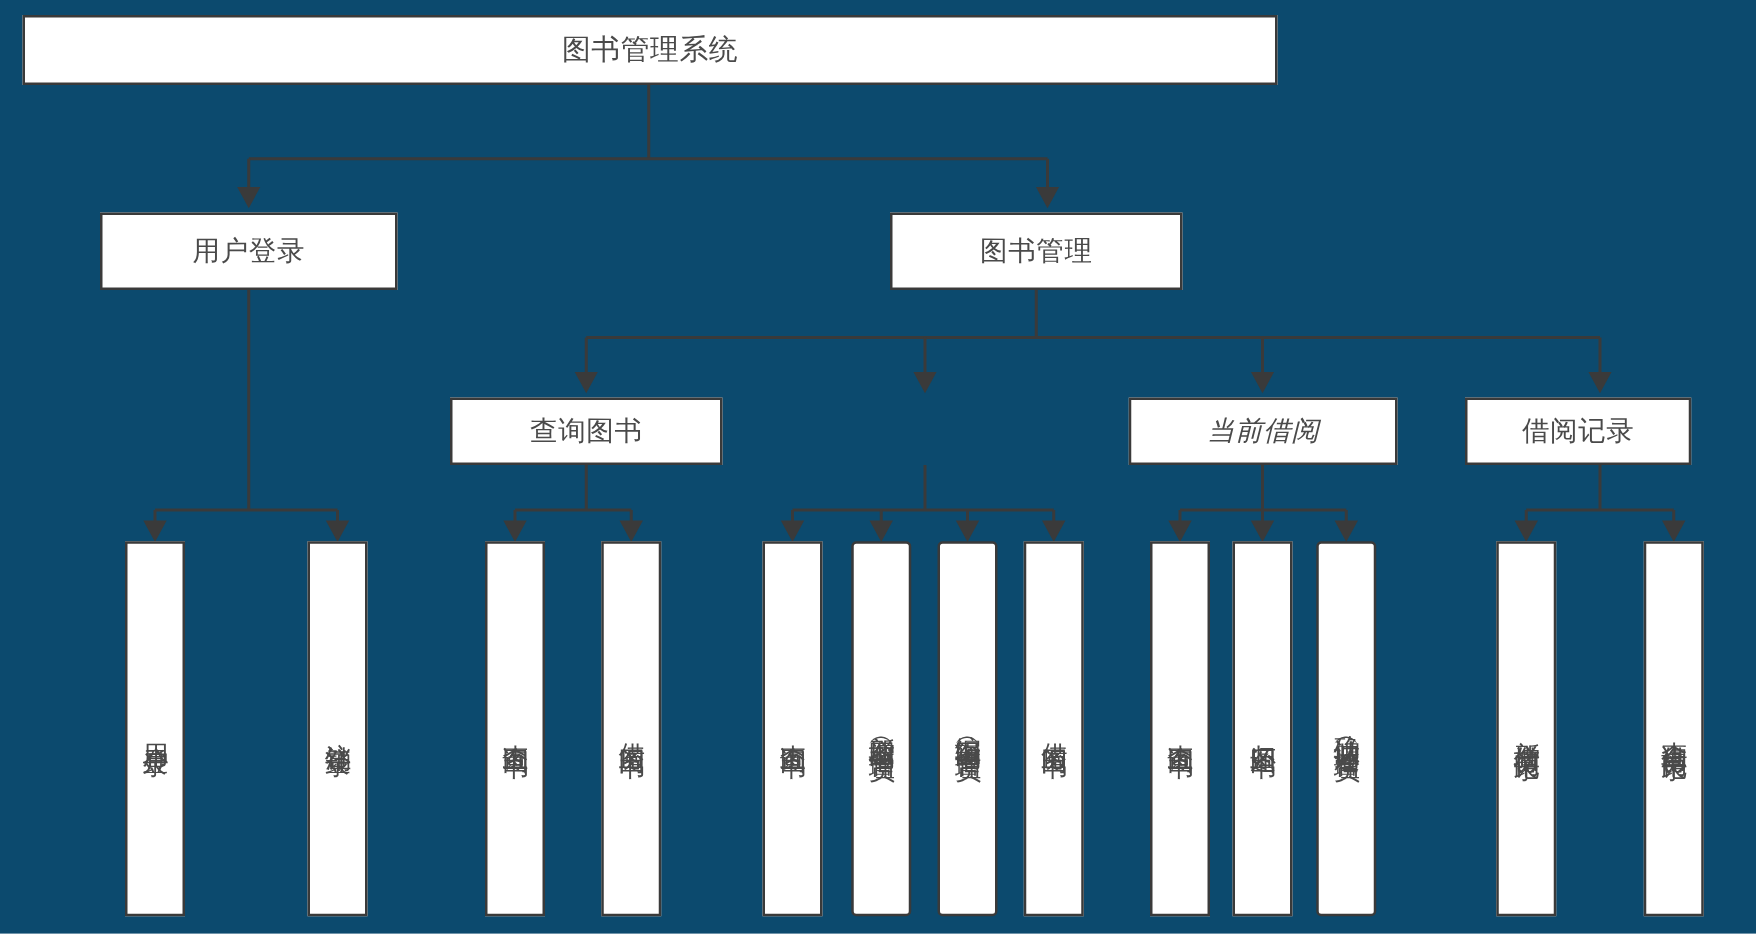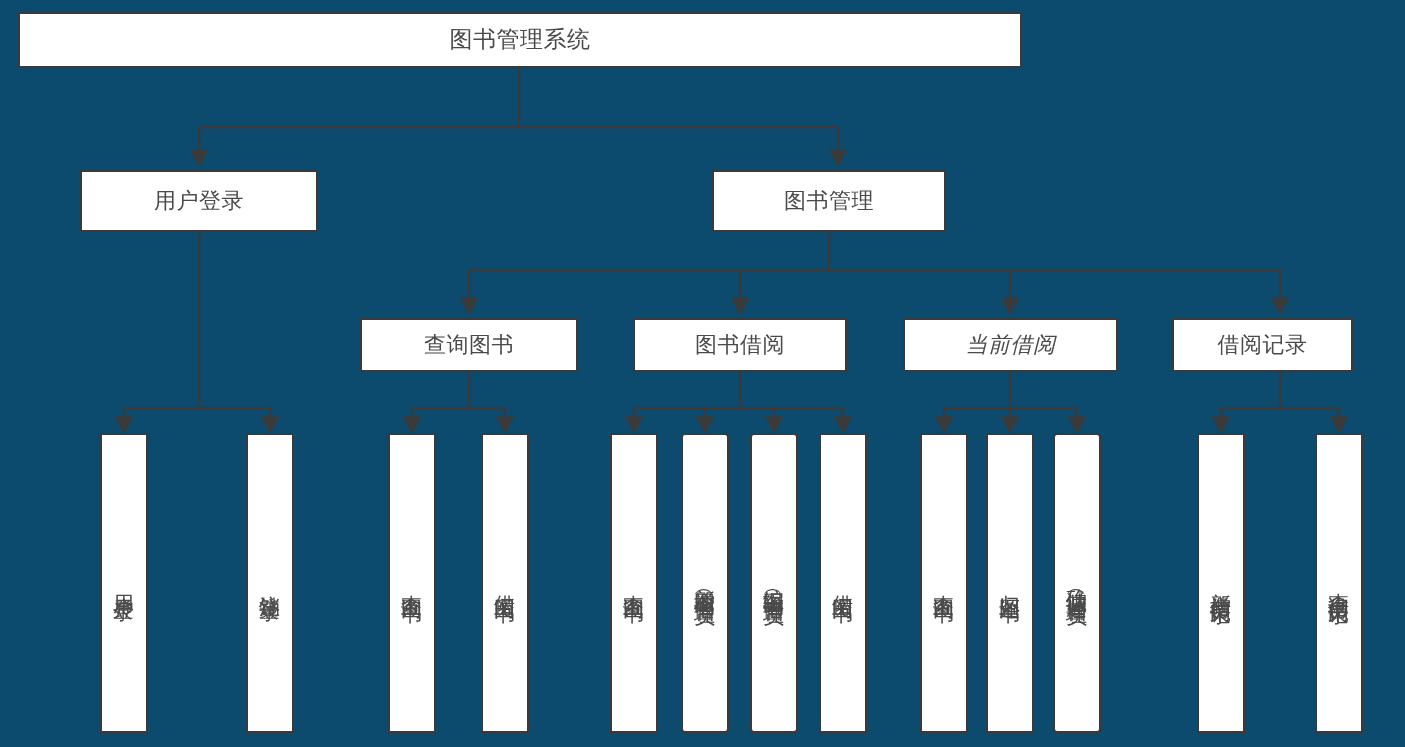--- a/index.html
+++ b/index.html
@@ -127,23 +127,20 @@
   <div class="node" style="left:80px; top:170px; width:238px; height:62px;">
     <span class="node-label">用户登录</span>
   </div>
   <div class="node" style="left:712px; top:170px; width:234px; height:62px;justify-content:center;">
     <span class="node-label">图书管理</span>
   </div>
 
   <div class="node" style="left:360px; top:318px; width:218px; height:54px;">
     <span class="node-label">查询图书</span>
   </div>
-  <div class="node" style="left:633px; top:318px; width:214px; height:54px;">
-    <span class="node-label">图书借阅</span>
-  </div>
   <div class="node" style="left:903px; top:318px; width:215px; height:54px;font-style:italic;">
     <span class="node-label">当前借阅</span>
   </div>
   <div class="node" style="left:1172px; top:318px; width:181px; height:54px;">
     <span class="node-label">借阅记录</span>
   </div>
 
   <div class="node vertical" style="left:100px; top:433px; width:48px; height:300px;">
     <span class="node-label">用户登录</span>
   </div>

